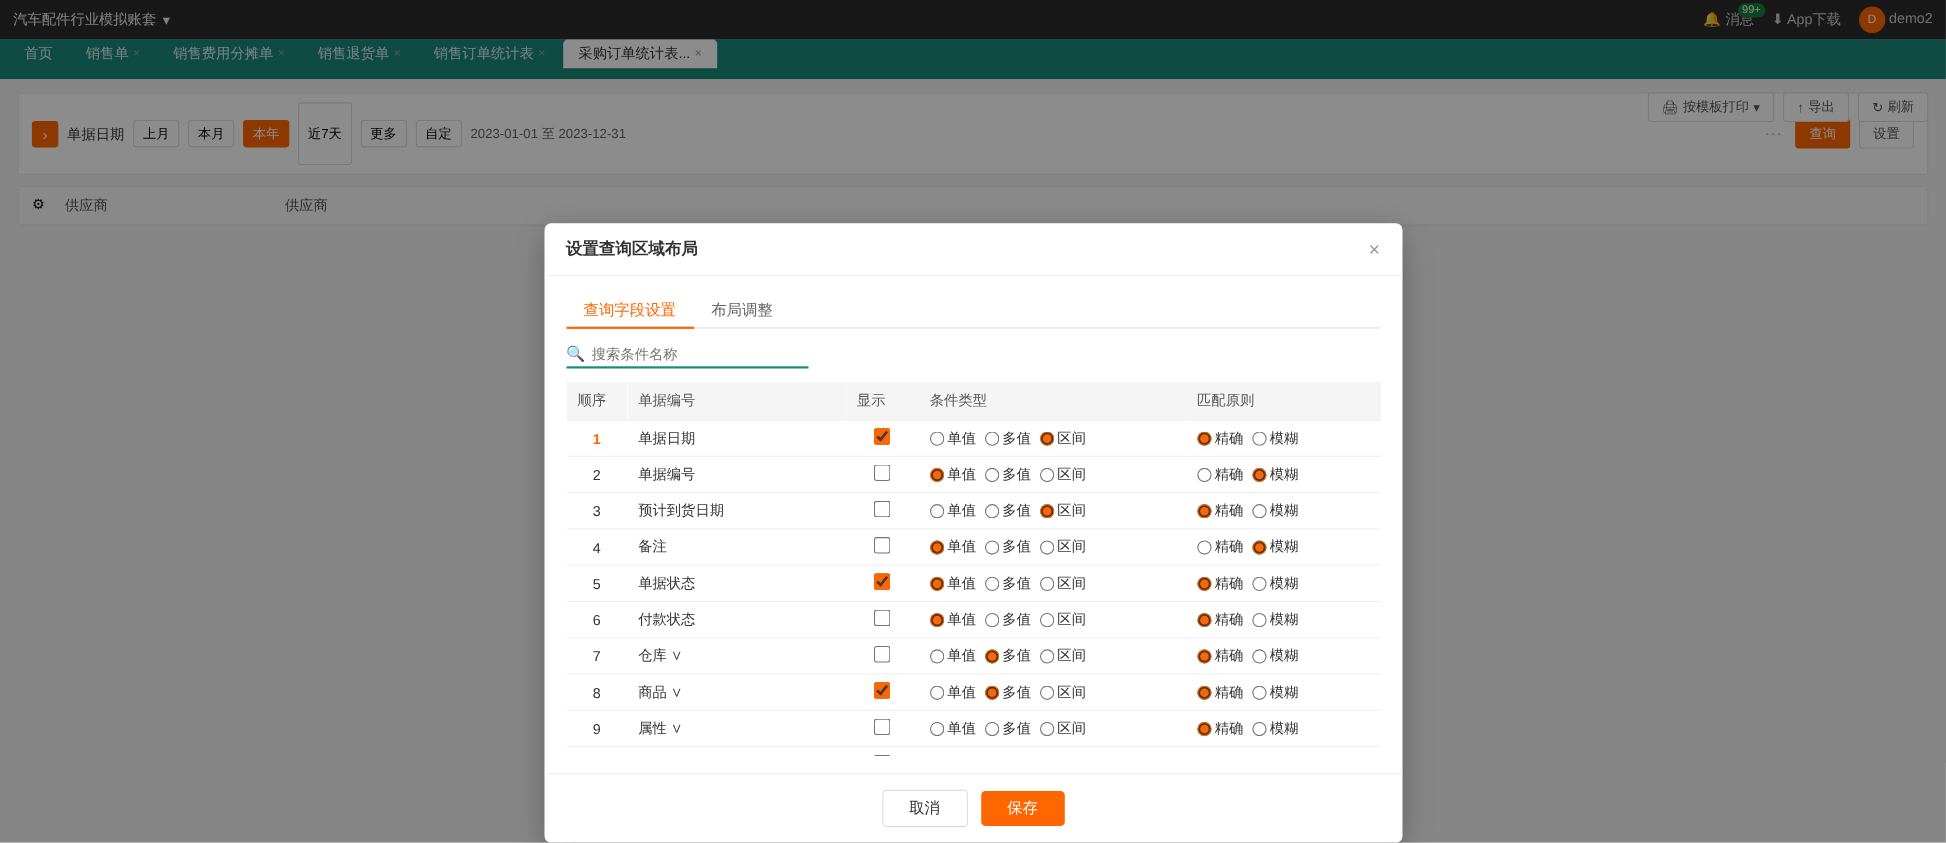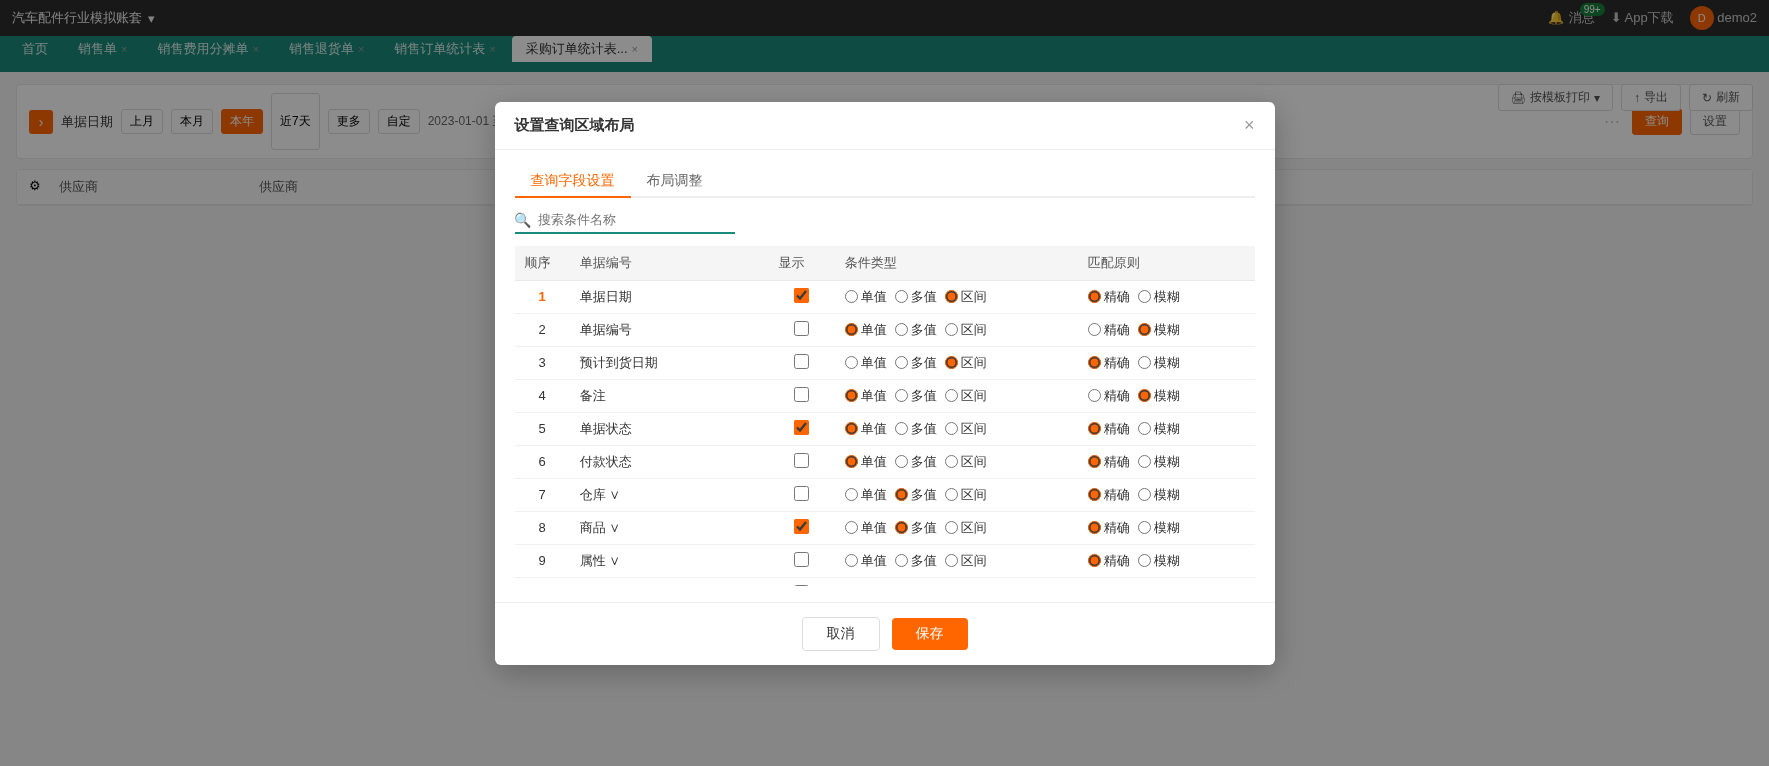--- a/index.html
+++ b/index.html
@@ -95,21 +95,21 @@
     .table-area { background: white; border: 1px solid #e8e8e8; border-radius: 4px; }
     .table-header { display: flex; background: #fafafa; border-bottom: 1px solid #e8e8e8; padding: 8px 12px; }
     .th { font-size: 13px; color: #555; font-weight: 500; }
 
     
     .overlay {
       position: fixed;
       top: 0; left: 0; right: 0; bottom: 0;
       background: rgba(0,0,0,0.45);
       display: flex;
-      align-items: center;
+      align-items: flex-end;
       justify-content: center;
       z-index: 1000;
     }
 
     
     .dialog {
       background: white;
       border-radius: 6px;
       width: 780px;
       max-height: 680px;

